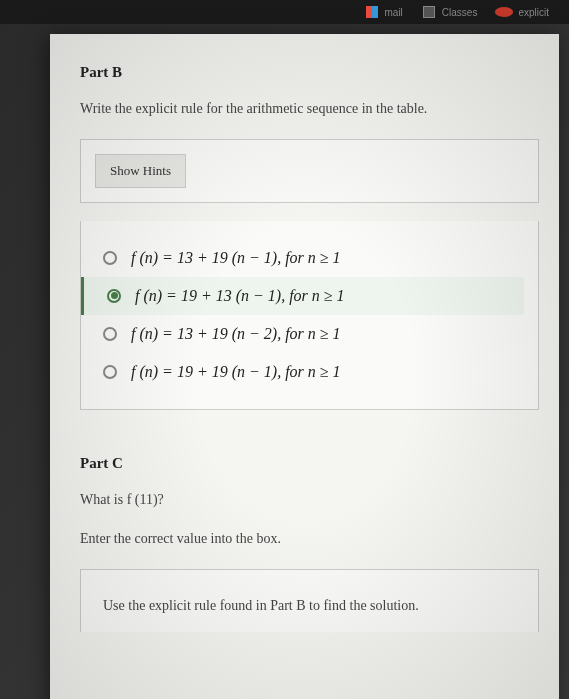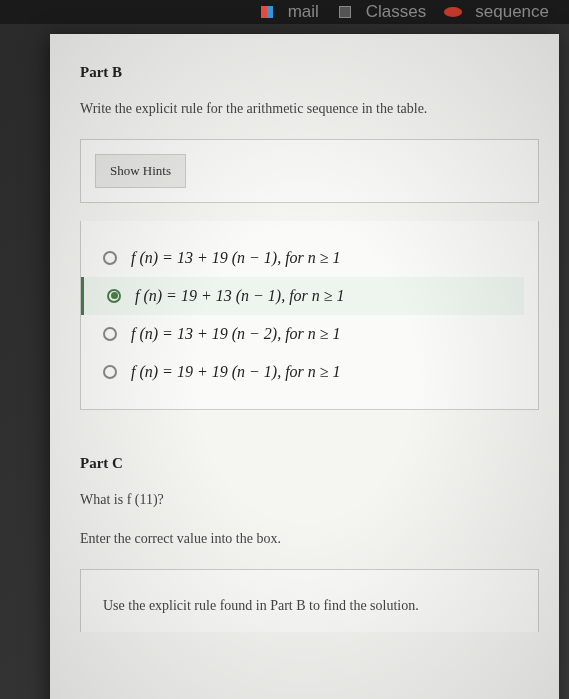--- a/index.html
+++ b/index.html
@@ -20,23 +20,23 @@
       background: #1a1a1a;
       display: flex;
       align-items: center;
       justify-content: flex-end;
       padding-right: 20px;
       gap: 20px;
     }
     .browser-tab {
       display: flex;
       align-items: center;
-      gap: 15px;
+      gap: 7px;
       color: #888;
-      font-size: 17px;
+      font-size: 10px;
       font-family: Arial, sans-serif;
     }
     .icon-box {
       width: 12px;
       height: 12px;
       display: inline-block;
     }
     .icon-mail {
       background: linear-gradient(to right, #e74c3c 50%, #3498db 50%);
     }
@@ -171,21 +171,21 @@
   <div class="browser-tab">
     <span class="icon-box icon-mail"></span>
     <span>mail</span>
   </div>
   <div class="browser-tab">
     <span class="icon-box icon-classes"></span>
     <span>Classes</span>
   </div>
   <div class="browser-tab">
     <span class="icon-rewriter"></span>
-    <span>sequence</span>
+    <span>explicit</span>
   </div>
 </div>
 
 <div class="page">
 
   <div class="part-label">Part B</div>
   <div class="question-text">Write the explicit rule for the arithmetic sequence in the table.</div>
 
   <div class="hints-box">
     <div class="hint-button">Show Hints</div>

